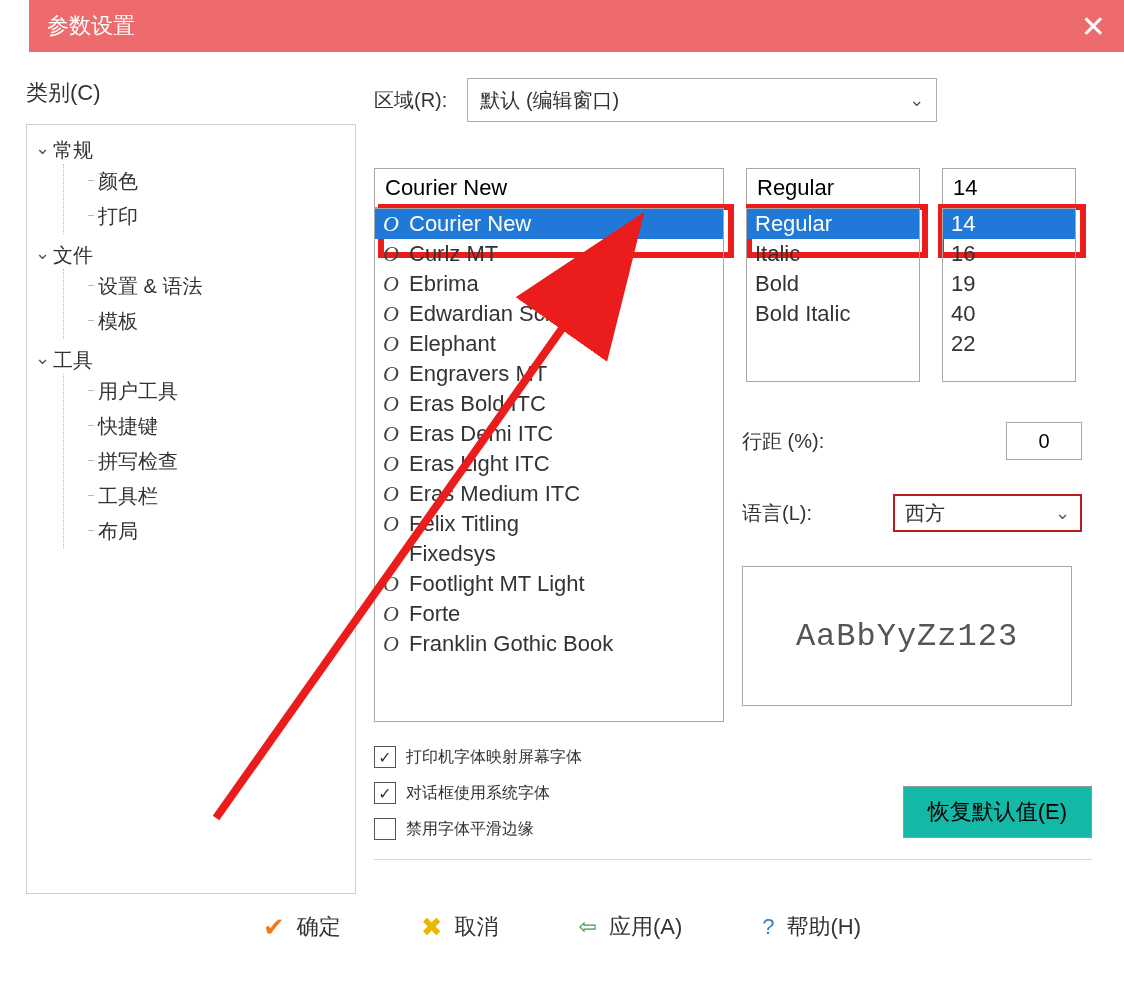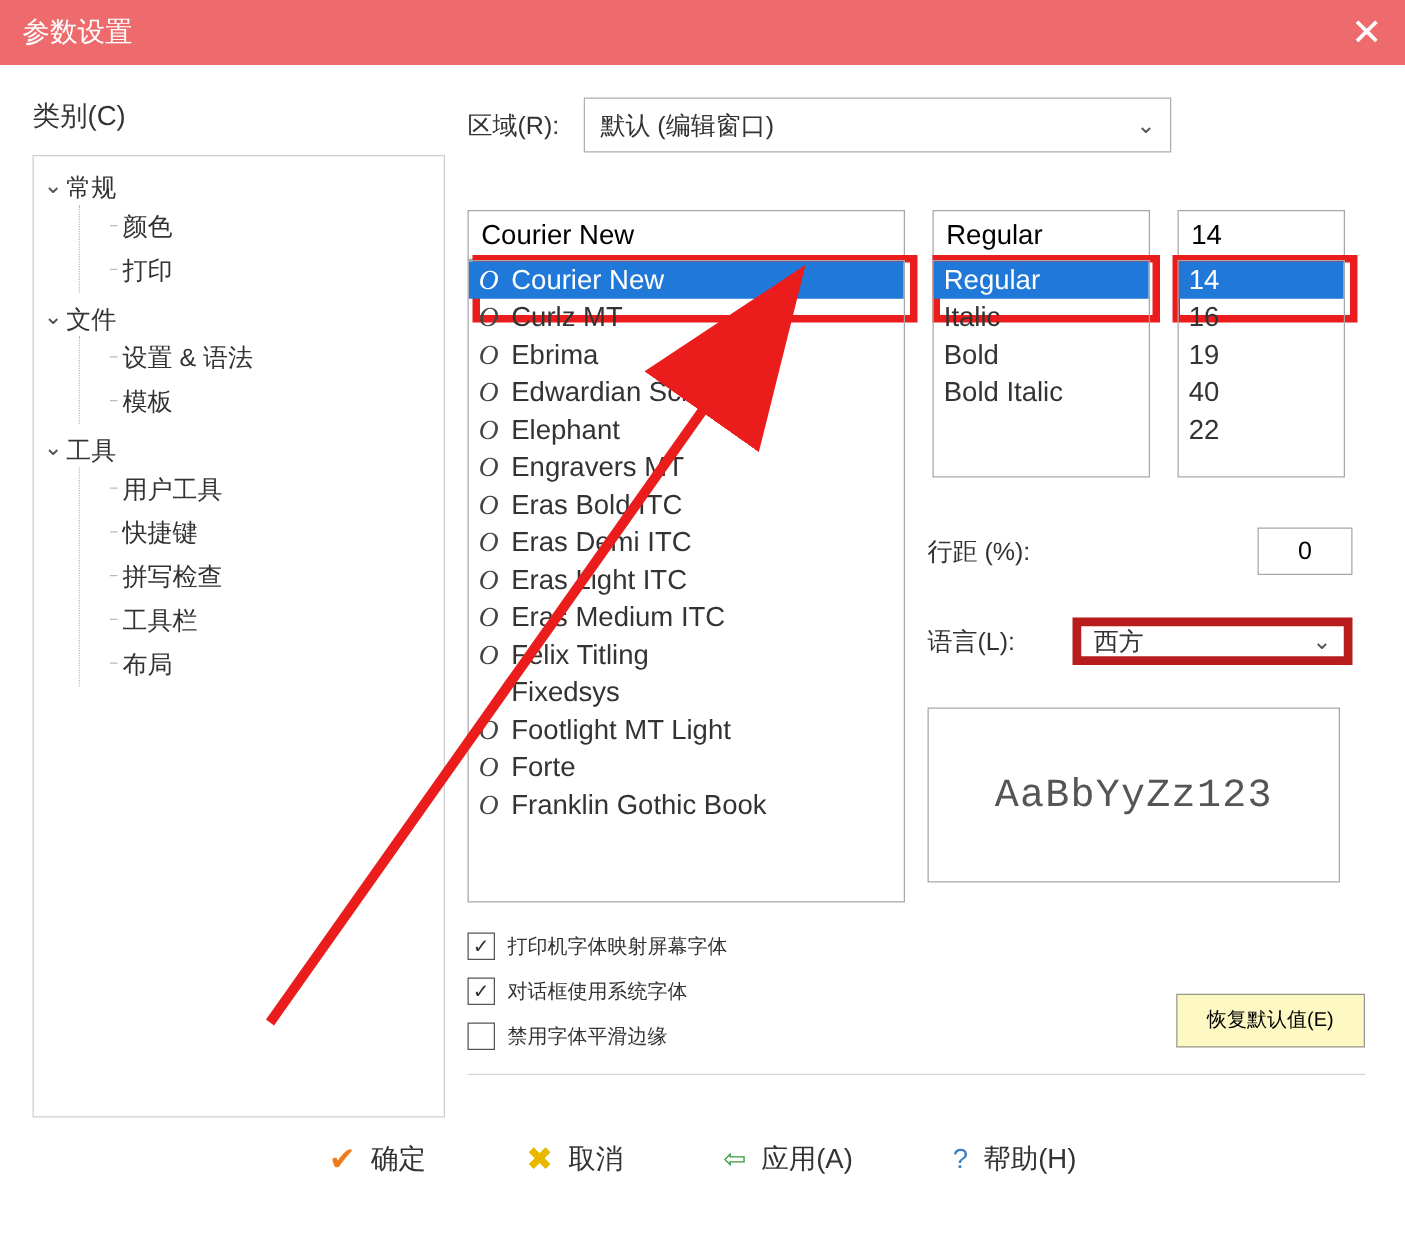--- a/index.html
+++ b/index.html
@@ -1,18 +1,18 @@
 <!DOCTYPE html>
 <html><head>
 <meta charset="utf-8">
 <style>
 * { box-sizing: border-box; margin: 0; padding: 0; font-family: "Microsoft YaHei", "Segoe UI", sans-serif; }
 body { background: #fff; width: 1124px; height: 986px; overflow: hidden; font-size: 20px; color: #333; }
 
-.titlebar { background: #ed6b6c; height: 52px; display: flex; align-items: center; padding: 0 18px; color: #fff; font-size: 22px; }
+.titlebar { background: #ed6b6c; height: 52px; display: flex; align-items: center; padding: 0 18px; color: #fff; font-size: 22px; margin-left: 29px; }
 .titlebar .spacer { flex: 1; }
 .titlebar .close { font-size: 30px; cursor: pointer; }
 
 .dialog-body { padding: 26px 26px 10px 26px; display: flex; height: 840px; }
 
 
 .left-pane { width: 330px; border-right: none; }
 .left-pane .label { font-size: 22px; margin-bottom: 16px; }
 .tree-box { border: 1px solid #cfcfcf; height: 770px; padding: 8px 6px; overflow: hidden; }
 .tree ul { list-style: none; }
@@ -45,30 +45,30 @@
 .li-item.sel .oicon { color: #fff; }
 
 .red-hi { position: absolute; border: 6px solid #ea1c1c; pointer-events: none; }
 .hi-font { left: 4px; top: 36px; width: 356px; height: 54px; }
 .hi-style { left: 372px; top: 36px; width: 182px; height: 54px; }
 .hi-size { left: 564px; top: 36px; width: 148px; height: 54px; }
 
 .meta-col { display: flex; flex-direction: column; gap: 34px; margin-left: 12px; }
 .label-row { display: flex; align-items: center; gap: 20px; }
 .small-input { border: 1px solid #a7a7a7; width: 76px; height: 38px; text-align: center; font-size: 20px; }
-.lang-select { border: 7px solid #b91c1c; width: 224px; height: 38px; display: flex; align-items: center; justify-content: space-between; padding: 0 10px; }
+.lang-select { border: 2px solid #b91c1c; width: 189px; height: 38px; display: flex; align-items: center; justify-content: space-between; padding: 0 10px; }
 
 .preview { border: 1px solid #a7a7a7; width: 330px; height: 140px; display: flex; align-items: center; justify-content: center; font-family: "Courier New", monospace; font-size: 32px; color: #555; letter-spacing: 1px; }
 
 .checks { margin-top: 24px; display: flex; flex-direction: column; gap: 14px; font-size: 16px; }
 .check { display: flex; align-items: center; gap: 10px; }
 .cb { width: 22px; height: 22px; border: 1.5px solid #555; display: inline-flex; align-items: center; justify-content: center; font-size: 16px; }
 .cb.on::after { content: "✓"; }
 
-.restore-btn { position: absolute; right: 6px; bottom: 44px; border: 1.5px solid #969696; background: #fef9c3; padding: 10px 24px; font-size: 16px; }
+.restore-btn { position: absolute; right: 6px; bottom: 44px; border: 1.5px solid #969696; background: #14b8a6; padding: 10px 24px; font-size: 22px; }
 .bottom-border { position: absolute; left: 18px; right: 6px; bottom: 22px; height: 1px; background: #d4d4d4; }
 
 .button-bar { height: 70px; display: flex; align-items: center; justify-content: center; gap: 80px; font-size: 22px; position: relative; }
 .btn { display: flex; align-items: center; gap: 12px; cursor: pointer; }
 .mark1 { color: #f07b1c; font-size: 26px; }
 .mark2 { color: #e8b800; font-size: 26px; }
 .mark3{ color:#3a9c44; font-size:22px;}
 .mark4{ color:#3c7fc2; font-size:22px;}
 .watermark { position: absolute; right: 20px; bottom: 12px; color: rgba(120,120,120,.55); font-size: 22px; letter-spacing: 1px; font-weight: 500; }
 

